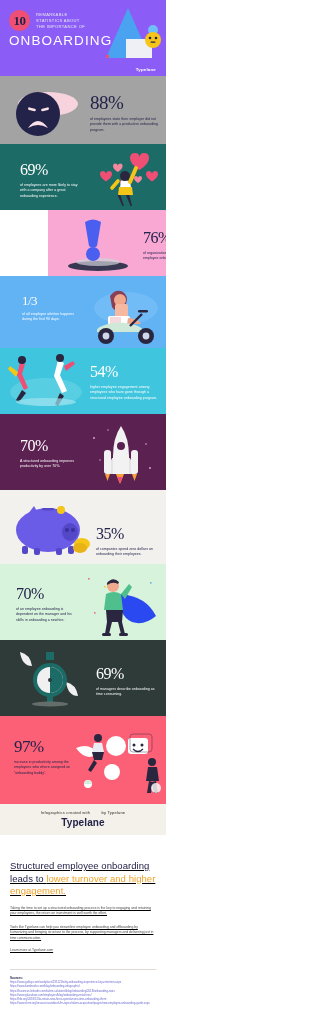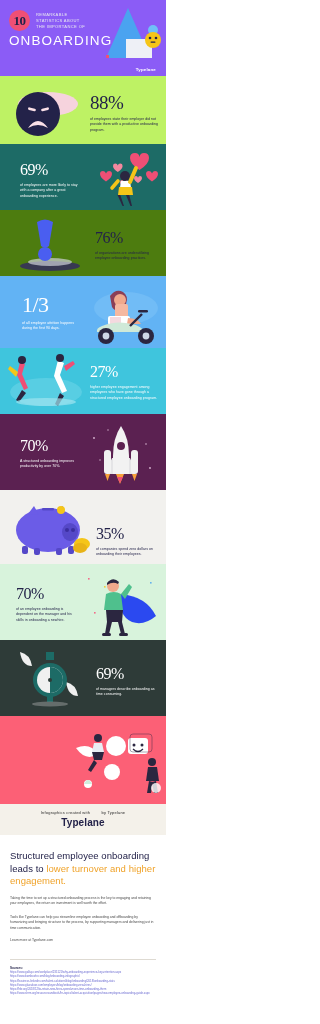--- a/index.html
+++ b/index.html
@@ -43,42 +43,42 @@
   .big {
     font-family: "Liberation Serif", serif; font-weight: 400;
     letter-spacing: -0.5px; line-height: 1;
   }
   .cap { font-size: 3.5px; line-height: 1.55; letter-spacing: 0.05px; margin-top: 5px; }
 
   .s-dark  { color: #232249; }
   .s-light { color: #ffffff; }
 
   
-  .bg-pink    { background: #bef264; padding-left: 15px; }
+  .bg-pink    { background: #a3a3a3; padding-left: 15px; }
   .bg-teal    { background: #1d6b66; }
-  .bg-cream   { background: #4d7c0f; }
+  .bg-cream   { background: #f9a8d4; margin-left: 48px; }
   .bg-blue    { background: #62b3f4; }
   .bg-cyan    { background: #3fc5dd; }
   .bg-plum    { background: #5b2151; }
   .bg-offwh   { background: #f2f1ee; }
   .bg-mint    { background: #d8f3dc; }
   .bg-forest  { background: #2e3b38; }
   .bg-coral   { background: #fc6076; }
 
   
   .credit {
     background:#f4f1ea; text-align:center; padding:6px 0 2px 0;
     color:#2b2b2b; font-size:4px; letter-spacing:0.2px;
   }
   .credit .c2 { margin-left: 10px; }
   .brandline {
     background:#f4f1ea; text-align:center; color:#232249;
     font-size:10px; font-weight:bold; padding-bottom:7px; letter-spacing:0.1px;
   }
-  .closing { background:#ffffff; padding: 15px 10px 8px 10px; }
+  .closing { background:#ffffff; padding: 25px 10px 8px 10px; text-decoration: underline; }
   .closing h2 {
     font-size: 9.5px; line-height: 1.32; font-weight: 400; color:#232249;
     letter-spacing: 0.05px;
   }
   .closing h2 .hl { color: #f0a32a; }
   .closing p {
     font-size: 3.4px; line-height: 1.62; color:#4a4a4a; margin-top: 8px;
   }
   .closing .learn { font-size: 3.4px; color:#4a4a4a; margin-top: 7px; }
   .rule { height:1px; background:#dedad2; margin: 9px 10px 0 10px; }
@@ -171,21 +171,21 @@
       </svg>
     </div>
     <div class="txt" style="left:95px;top:20px;width:66px">
       <div class="big s-dark" style="font-size:16px">76%</div>
       <div class="cap s-dark">of organizations are underutilizing employee onboarding practices.</div>
     </div>
   </div>
 
   <div class="stat bg-blue" style="height:72px">
     <div class="txt" style="left:22px;top:18px;width:62px">
-      <div class="big s-light" style="font-size:22px">1/3</div>
+      <div class="big s-light" style="font-size:13px">1/3</div>
       <div class="cap s-light">of all employee attrition happens during the first 90 days.</div>
     </div>
     <div class="art" style="right:0px;top:6px">
       <svg viewBox="0 0 86 64" width="86" height="64">
         <ellipse cx="46" cy="26" rx="32" ry="16" fill="#7cc2f7" opacity="0.6"></ellipse>
         <path d="M30 14 q6-8 13-4 q6 4 3 12 l-5 6 q-6 2 -9 -3 Z" fill="#8b3f56"></path>
         <circle cx="40" cy="18" r="6" fill="#f0a98c"></circle>
         <rect x="35" y="22" width="13" height="14" rx="2" fill="#f5b8a0"></rect>
         <rect x="28" y="34" width="22" height="9" rx="2" fill="#ffffff"></rect>
         <rect x="30" y="35" width="11" height="7" fill="#f4d9df"></rect>
@@ -210,21 +210,21 @@
         <path d="M20 38 l-6 10 l3 2 l7 -9Z" fill="#2b2640"></path>
         <path d="M16 20 l-8 -6 l-2 3 l8 8Z" fill="#f5c518"></path>
         <path d="M56 8 l6 3 l-4 12 l7 16 l-5 2 l-8 -17Z" fill="#ffffff"></path>
         <circle cx="58" cy="6" r="4" fill="#2b2640"></circle>
         <path d="M58 41 l-5 11 l3 2 l6 -10Z" fill="#2b2640"></path>
         <path d="M62 14 l9 -5 l2 3 l-9 7Z" fill="#ef4f75"></path>
         <ellipse cx="44" cy="50" rx="30" ry="4" fill="#9fe4f0" opacity="0.7"></ellipse>
       </svg>
     </div>
     <div class="txt" style="left:90px;top:16px;width:72px">
-      <div class="big s-light" style="font-size:16px">27%</div>
+      <div class="big s-light" style="font-size:16px">54%</div>
       <div class="cap s-light">higher employee engagement among employees who have gone through a structured employee onboarding program.</div>
     </div>
   </div>
 
   <div class="stat bg-plum" style="height:76px">
     <div class="txt" style="left:20px;top:24px;width:64px">
       <div class="big s-light" style="font-size:16px">70%</div>
       <div class="cap s-light">A structured onboarding improves productivity by over 70%.</div>
     </div>
     <div class="art" style="right:10px;top:10px">
@@ -312,20 +312,24 @@
         <ellipse cx="40" cy="58" rx="18" ry="2.6" fill="#8a8f8d" opacity="0.6"></ellipse>
       </svg>
     </div>
     <div class="txt" style="left:96px;top:26px;width:64px">
       <div class="big s-light" style="font-size:16px">69%</div>
       <div class="cap s-light">of managers describe onboarding as time consuming.</div>
     </div>
   </div>
 
   <div class="stat bg-coral" style="height:88px">
+    <div class="txt" style="left:14px;top:22px;width:58px">
+      <div class="big s-dark" style="font-size:17px">97%</div>
+      <div class="cap s-dark">increase in productivity among the employees who where assigned an “onboarding buddy”.</div>
+    </div>
     <div class="art" style="right:0px;top:6px">
       <svg viewBox="0 0 94 78" width="94" height="78">
         <circle cx="44" cy="24" r="10" fill="#ffffff"></circle>
         <circle cx="40" cy="50" r="8" fill="#ffffff"></circle>
         <circle cx="16" cy="62" r="4" fill="#ffffff"></circle>
         <rect x="56" y="16" width="20" height="16" rx="3" fill="#ffffff"></rect>
         <circle cx="62" cy="23" r="1.5" fill="#2b2640"></circle>
         <circle cx="70" cy="23" r="1.5" fill="#2b2640"></circle>
         <path d="M61 27 q5 5 10 0" stroke="#2b2640" stroke-width="1.2" fill="none"></path>
         <rect x="58" y="12" width="22" height="18" rx="3" fill="none" stroke="#2b2640" stroke-width="0.8" opacity="0.5"></rect>

